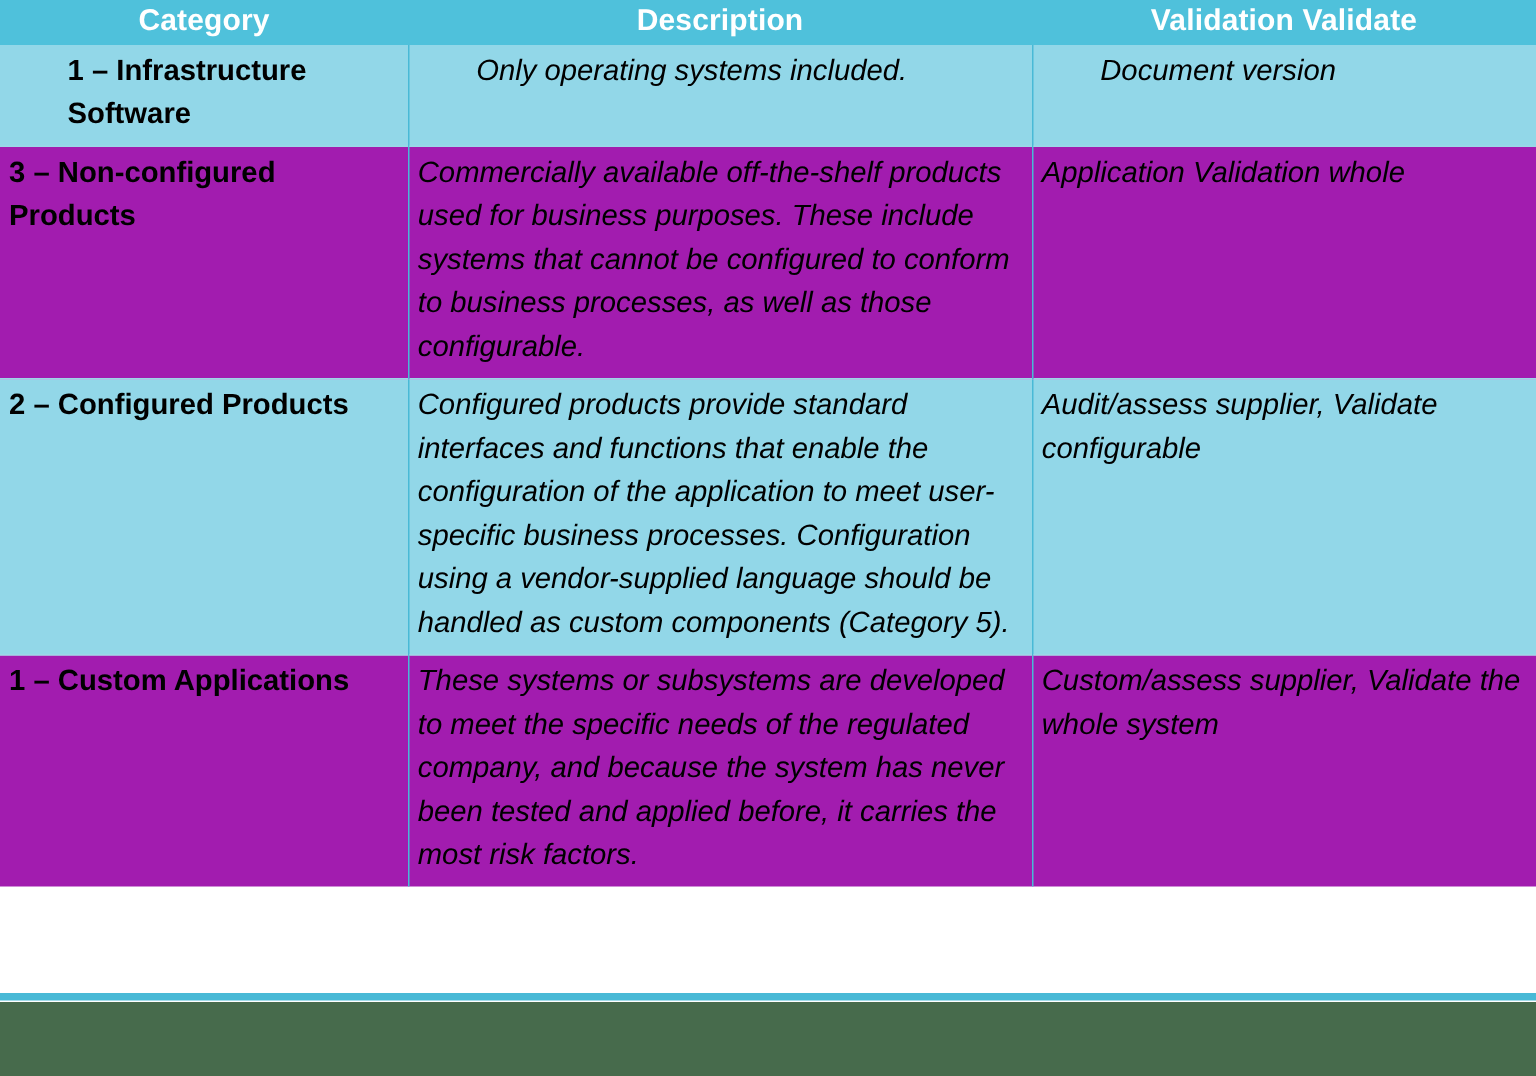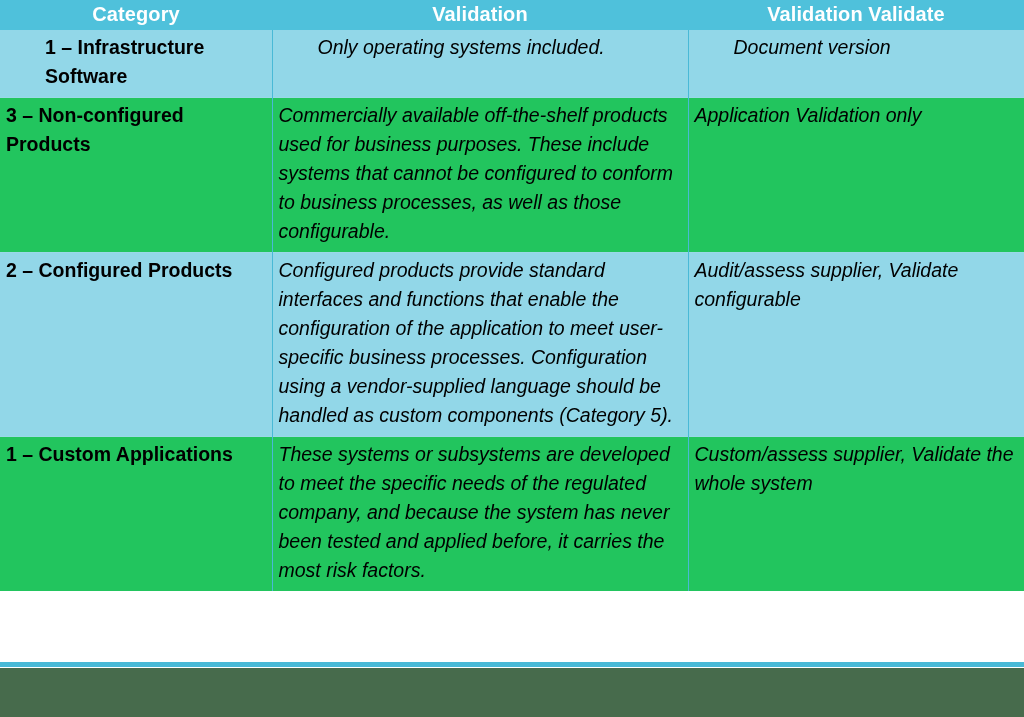--- a/index.html
+++ b/index.html
@@ -84,21 +84,21 @@
 
   tbody td.cell-validation {
     border-right: none;
   }
 
   
   tbody tr.row-tint td {
     background: #92D7E8;
   }
   tbody tr.row-plain td {
-    background: #22c55e;
+    background: #a21caf;
   }
 
   
   tbody tr:first-child td {
     border-top: none;
     padding-left: 45px;
   }
 
   
   #table-bottom-rule {
@@ -120,36 +120,36 @@
 
   <table id="gamp-table">
     <colgroup>
       <col class="c-category">
       <col class="c-description">
       <col class="c-validation">
     </colgroup>
     <thead>
       <tr>
         <th>Category</th>
-        <th>Validation</th>
+        <th>Description</th>
         <th>Validation Validate</th>
       </tr>
     </thead>
     <tbody>
 
       <tr class="row-tint">
         <td class="cell-category">1 – Infrastructure Software</td>
         <td class="cell-description">Only operating systems included.</td>
         <td class="cell-validation">Document version</td>
       </tr>
 
       <tr class="row-plain">
         <td class="cell-category">3 – Non-configured Products</td>
         <td class="cell-description">Commercially available off-the-shelf products used for business purposes. These include systems that cannot be configured to conform to business processes, as well as those configurable.</td>
-        <td class="cell-validation">Application Validation only</td>
+        <td class="cell-validation">Application Validation whole</td>
       </tr>
 
       <tr class="row-tint">
         <td class="cell-category">2 – Configured Products</td>
         <td class="cell-description">Configured products provide standard interfaces and functions that enable the configuration of the application to meet user-specific business processes. Configuration using a vendor-supplied language should be handled as custom components (Category 5).</td>
         <td class="cell-validation">Audit/assess supplier, Validate configurable</td>
       </tr>
 
       <tr class="row-plain">
         <td class="cell-category">1 – Custom Applications</td>

